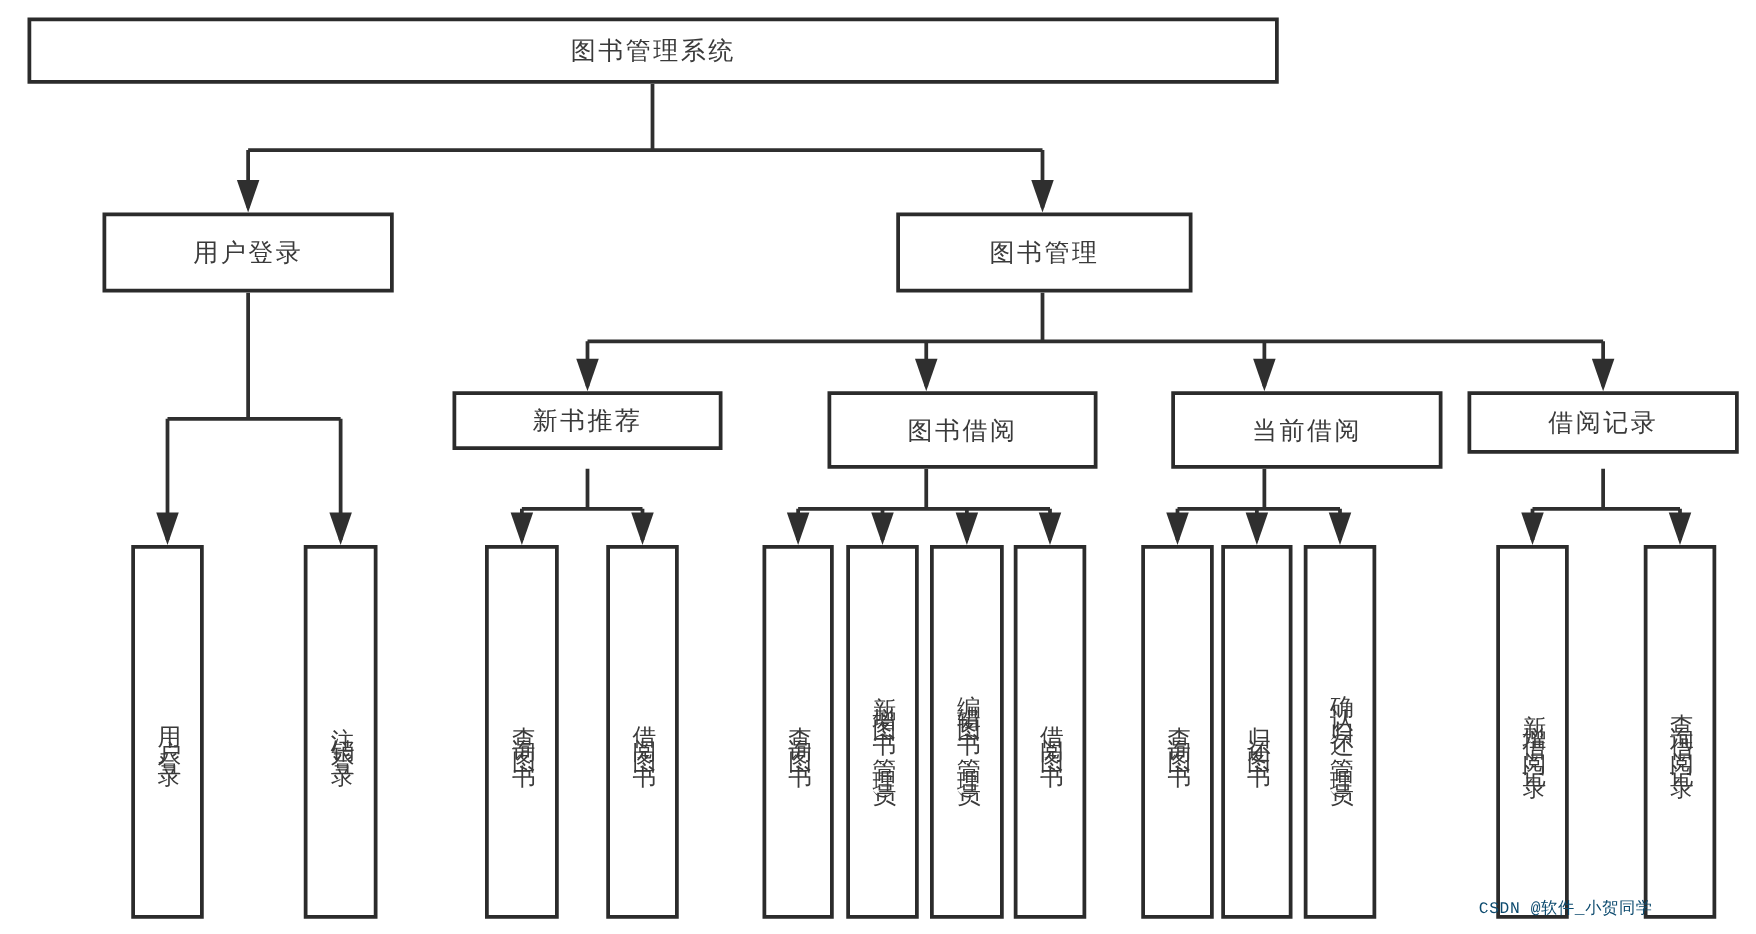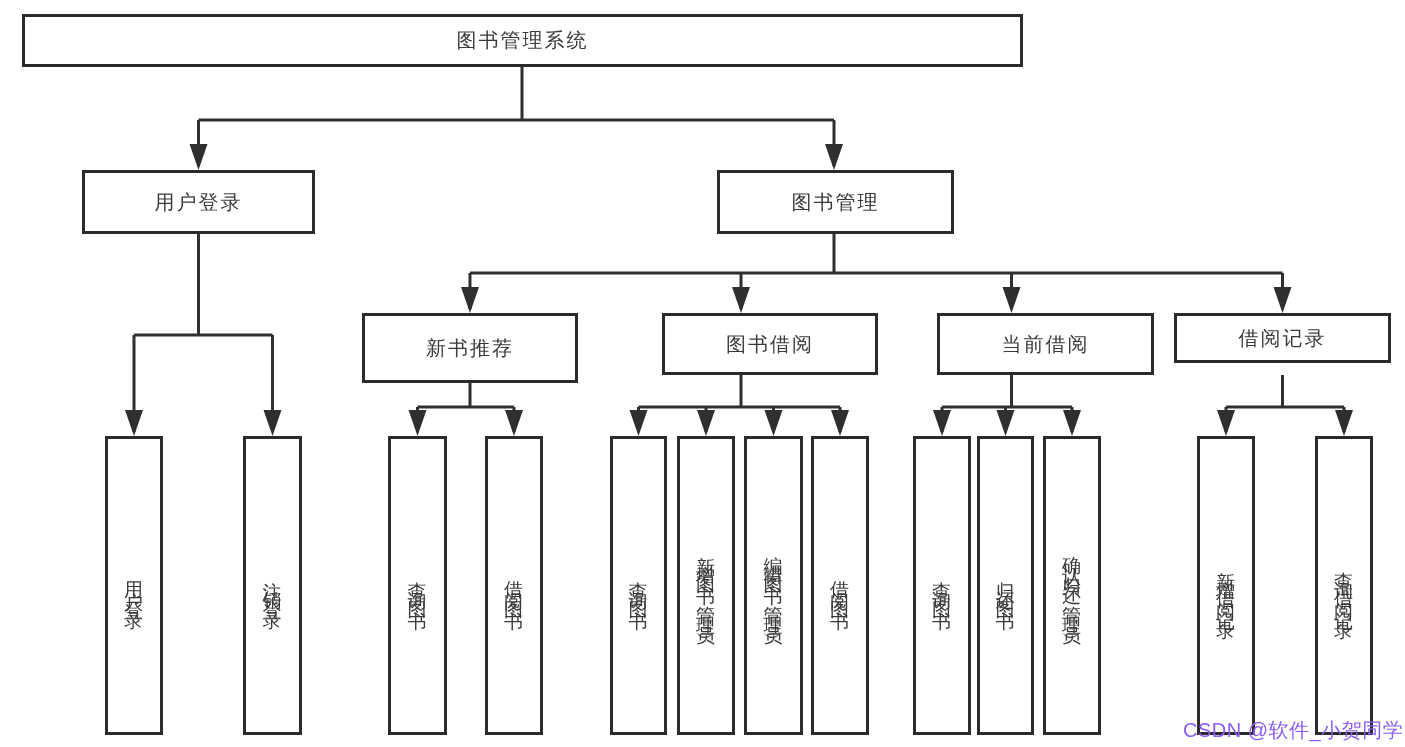--- a/index.html
+++ b/index.html
@@ -1,21 +1,21 @@
 <!DOCTYPE html>
 <html><head>
 <meta charset="utf-8">
 <style>
   html, body { margin: 0; padding: 0; background: #ffffff; }
   .canvas {
     position: relative;
     width: 1405px;
     height: 747px;
     background: #ffffff;
-    font-family: Liberation Sans, sans-serif;
+    font-family: Liberation Mono, monospace;
     overflow: hidden;
   }
   svg.connectors {
     position: absolute;
     left: 0; top: 0;
     width: 1405px; height: 747px;
     z-index: 1;
   }
   .box {
     position: absolute;
@@ -40,23 +40,23 @@
     font-size: 19px;
     line-height: 1;
     letter-spacing: 10px;
     white-space: nowrap;
     color: #3a3a3a;
   }
   .watermark {
     position: absolute;
     left: 1183px;
     top: 717px;
-    font-size: 20px;
+    font-size: 13px;
     letter-spacing: 0.5px;
-    color: #8b5cf6;
+    color: #0c4a6e;
     white-space: nowrap;
     z-index: 3;
   }
 </style>
 </head>
 <body>
 
 <div class="canvas">
 
   <svg class="connectors" viewBox="0 0 1405 747" xmlns="http://www.w3.org/2000/svg">
@@ -106,21 +106,21 @@
     <span class="label">图书管理系统</span>
   </div>
 
   <div class="box hbox" style="left:82px; top:170px; width:233px; height:64px;">
     <span class="label">用户登录</span>
   </div>
   <div class="box hbox" style="left:717px; top:170px; width:237px; height:64px;">
     <span class="label">图书管理</span>
   </div>
 
-  <div class="box hbox" style="left:362px; top:313px; width:216px; height:70px;">
+  <div class="box hbox" style="left:362px; top:313px; width:216px; height:47px;">
     <span class="label">新书推荐</span>
   </div>
   <div class="box hbox" style="left:662px; top:313px; width:216px; height:62px;">
     <span class="label">图书借阅</span>
   </div>
   <div class="box hbox" style="left:937px; top:313px; width:217px; height:62px;">
     <span class="label">当前借阅</span>
   </div>
   <div class="box hbox" style="left:1174px; top:313px; width:217px; height:50px;">
     <span class="label">借阅记录</span>

